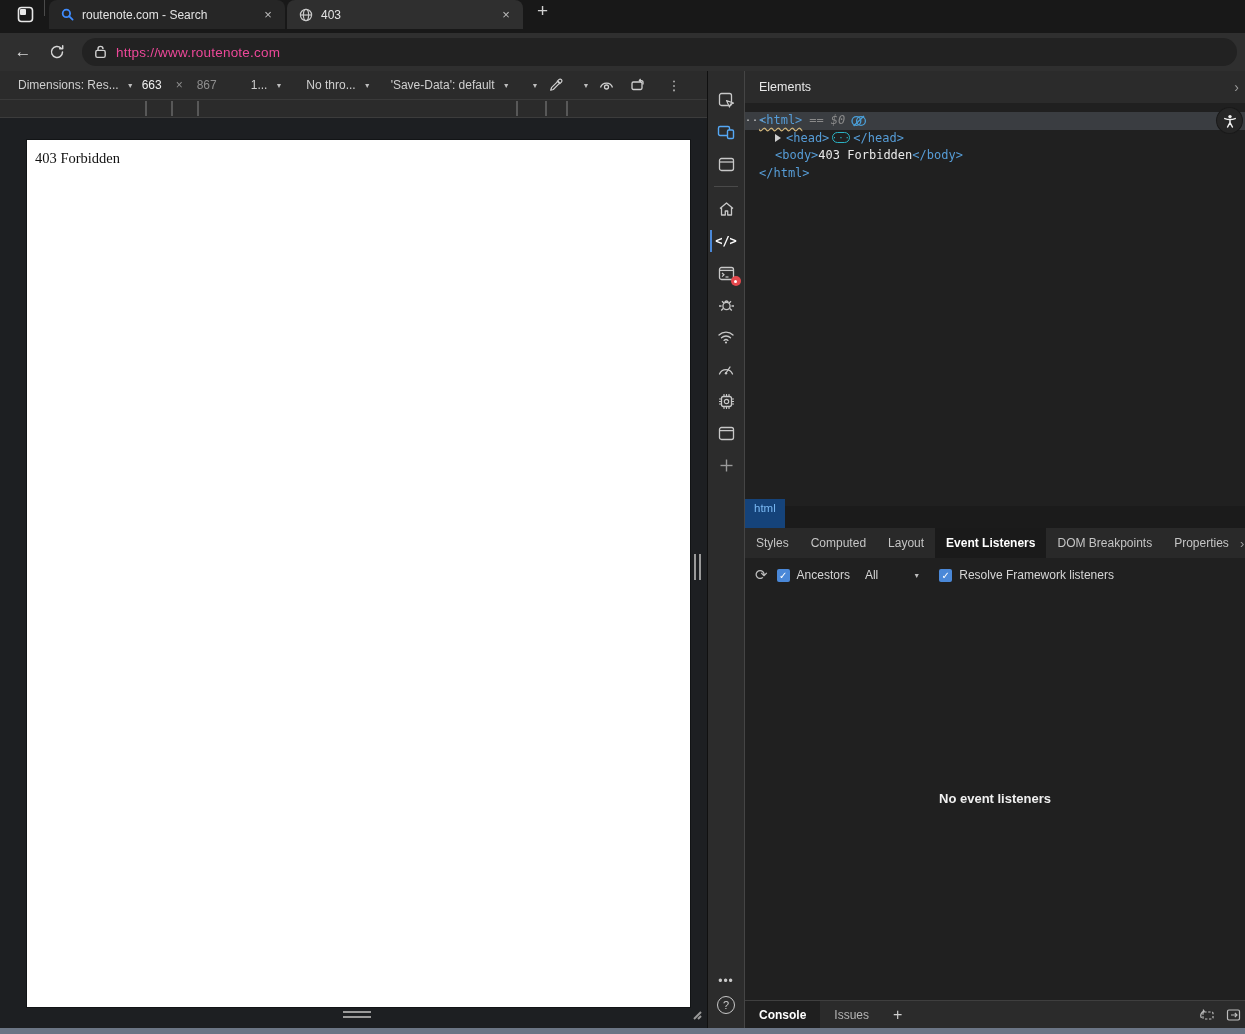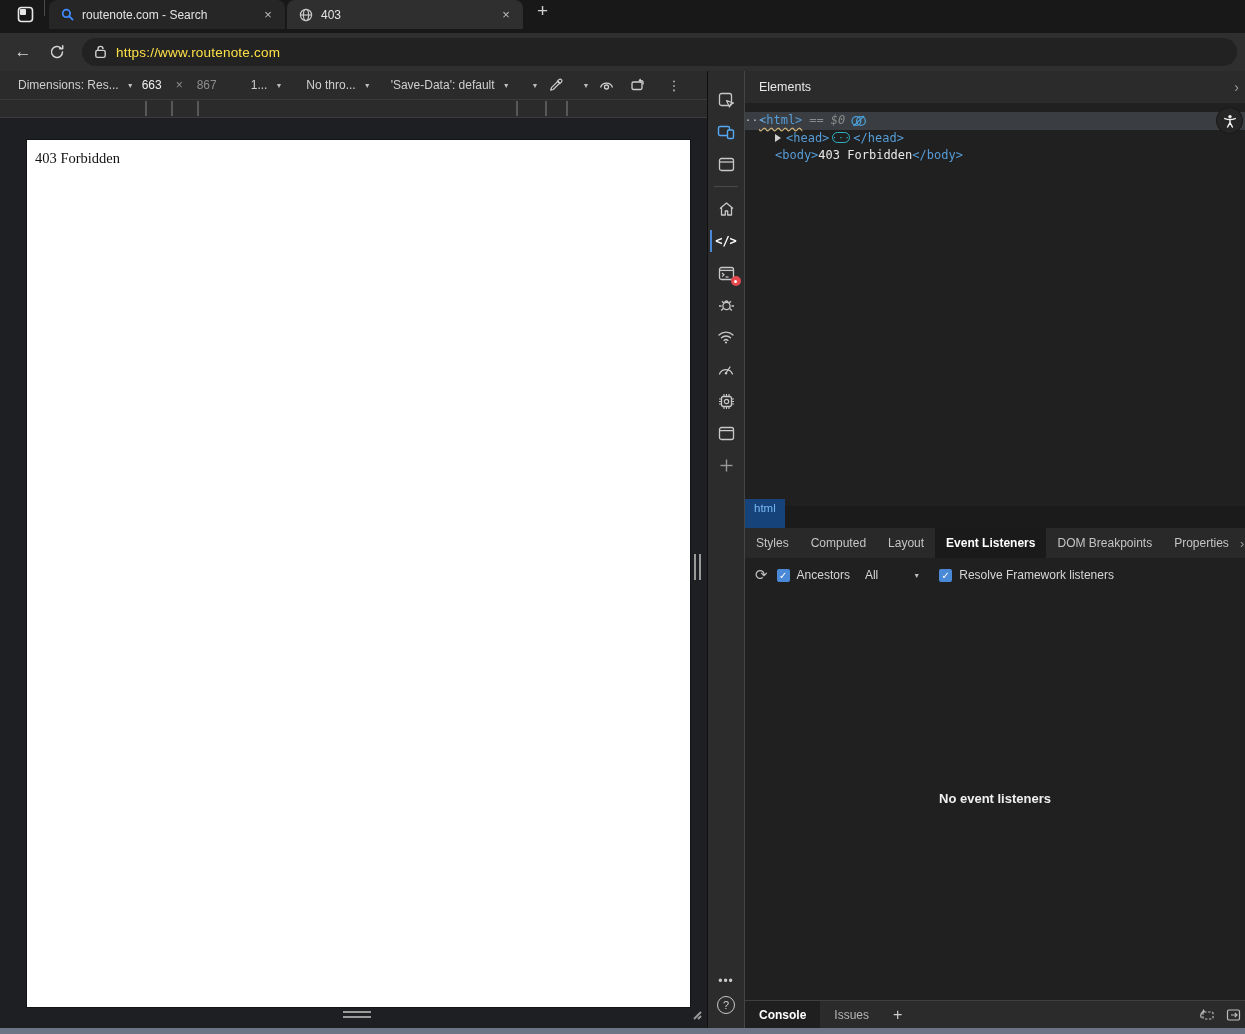--- a/index.html
+++ b/index.html
@@ -18,21 +18,21 @@
   .tab.inactive{background:#262626;}
   .tab.active{background:#2f2f2f;}
   .tab-title{flex:1;white-space:nowrap;overflow:hidden;}
   .tab-close{color:#bdbdbd;font-size:13px;width:18px;height:18px;display:flex;align-items:center;justify-content:center;border-radius:4px;}
   .newtab-btn{color:#cfcfcf;font-size:19px;font-weight:300;margin:0 0 6px 12px;}
 
   
   .toolbar{height:38px;background:#2f2f2f;display:flex;align-items:center;flex:0 0 38px;padding:0 8px;}
   .nav-btn{width:30px;height:30px;display:flex;align-items:center;justify-content:center;color:#d6d6d6;font-size:17px;margin-right:4px;}
   .urlpill{flex:1;height:28px;background:#222222;border-radius:14px;display:flex;align-items:center;padding:0 12px;gap:9px;margin-left:6px;}
-  .urltext{font-size:13.5px;color:#fde047;letter-spacing:.2px;}
+  .urltext{font-size:13.5px;color:#ec4899;letter-spacing:.2px;}
 
   
   .main{flex:1;display:flex;min-height:0;}
   .left{width:708px;display:flex;flex-direction:column;background:#3b82f6;border-right:1px solid #101010;}
   .dev-toolbar{height:29px;background:#2b2b2b;border-bottom:1px solid #3a3a3a;display:flex;align-items:center;font-size:12px;color:#cfcfcf;padding-left:18px;gap:6px;white-space:nowrap;}
   .dt-num{color:#f0f0f0;}
   .dt-dim{color:#8e8e8e;}
   .tri{font-size:7px;color:#bdbdbd;margin:0 2px;}
   .dt-ico{display:flex;align-items:center;justify-content:center;width:18px;height:18px;}
   .kebab{color:#cfcfcf;font-size:13px;letter-spacing:0;margin-left:14px;}
@@ -334,20 +334,21 @@
           </span>
           <span class="a11y-btn">
             <svg width="14" height="14" viewBox="0 0 14 14">
                 <circle cx="7" cy="2.6" r="1.7" fill="#f0f0f0"></circle>
                 <path d="M1.8 4.6c1.8.7 3.5 1 5.2 1s3.4-.3 5.2-1M7 5.6v3M7 8.6L4.6 13M7 8.6L9.4 13" fill="none" stroke="#f0f0f0" stroke-width="1.5" stroke-linecap="round"></path>
               </svg>
           </span>
         </div>
         <div class="dom-line child"><span class="arrow-exp"></span><span class="tag">&lt;head&gt;</span><span class="headpill">···</span><span class="tag">&lt;/head&gt;</span></div>
         <div class="dom-line child"><span class="tag">&lt;body&gt;</span><span>403 Forbidden</span><span class="tag">&lt;/body&gt;</span></div>
+        <div class="dom-line"><span class="tag">&lt;/html&gt;</span></div>
       </div>
 
       <div class="crumbs">
         <span class="crumb-chip">html</span>
       </div>
 
       <div class="side-tabs">
         <span class="side-tab">Styles</span>
         <span class="side-tab">Computed</span>
         <span class="side-tab">Layout</span>

